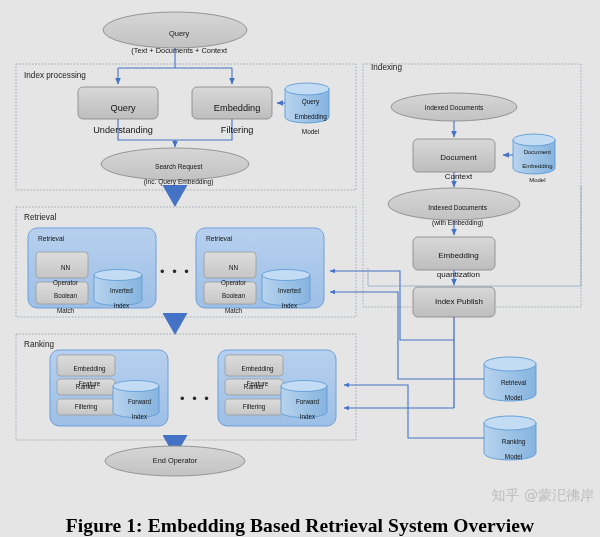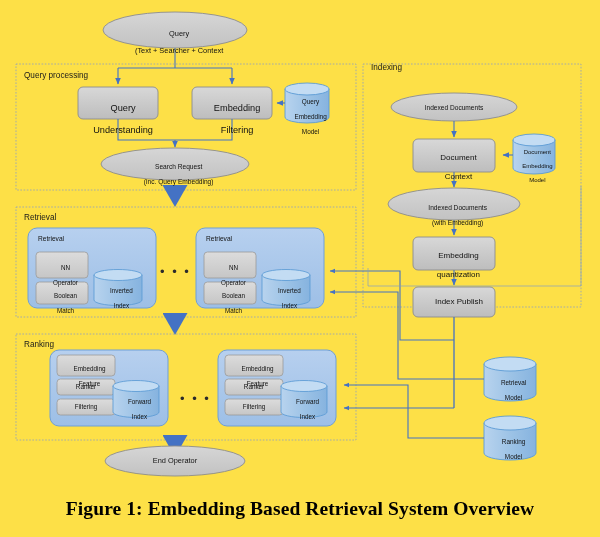--- a/index.html
+++ b/index.html
@@ -5,21 +5,21 @@
 <style>
   html,body{margin:0;padding:0;background:#ffffff;}
   body{
     font-family:"Liberation Sans", sans-serif;
     -webkit-font-smoothing:antialiased;
   }
   #page{
     position:relative;
     width:600px;
     height:537px;
-    background:#fde047;
+    background:#e5e5e5;
     overflow:hidden;
   }
   #diagram{
     position:absolute;
     left:0; top:0;
     width:600px;
     height:480px;
   }
   
   .lbl{
@@ -53,21 +53,21 @@
     line-height:1;
   }
   
   #caption{
     position:absolute;
     left:0;
     top:480px;
     width:600px;
     height:57px;
     display:flex;
-    align-items:center;
+    align-items:flex-end;
     justify-content:center;
   }
   #caption-text{
     font-family:"Liberation Serif", serif;
     font-weight:700;
     font-size:19.5px;
     color:#000000;
     letter-spacing:0.1px;
     white-space:nowrap;
   }
@@ -257,24 +257,24 @@
     </g>
 
     <path d="M484,438 L408,438 L408,385 L344,385" fill="none" stroke="#4472c4" stroke-width="1.1" marker-end="url(#arrowBlueSm)"></path>
 
     <path d="M581,186 L581,286 L368,286 L368,268" fill="none" stroke="#7f9fc4" stroke-width="0.8" opacity="0.85"></path>
 
   </svg>
 
   <div class="lbl t-ellipse-big" style="left:103px; top:21px; width:144px;">
     <span>Query</span><br>
-    <span>(Text + Searcher + Context</span>
-  </div>
-
-  <div class="grp-title" style="left:24px; top:72px;">Query processing</div>
+    <span>(Text + Documents + Context</span>
+  </div>
+
+  <div class="grp-title" style="left:24px; top:72px;">Index processing</div>
 
   <div class="lbl t-proc" style="left:78px; top:92px; width:80px;">
     <span>Query</span><br>
     <span>Understanding</span>
   </div>
 
   <div class="lbl t-proc" style="left:192px; top:92px; width:80px;">
     <span>Embedding</span><br>
     <span>Filtering</span>
   </div>
@@ -382,14 +382,15 @@
     <span>Model</span>
   </div>
   <div class="lbl t-cyl" style="left:484px; top:430px; width:52px;">
     <span>Ranking</span><br>
     <span>Model</span>
   </div>
 
   <div id="caption">
     <span id="caption-text">Figure 1: Embedding Based Retrieval System Overview</span>
   </div>
+  <div id="watermark">知乎 @蒙汜彿岸</div>
 
 </div>
 
 </body></html>

